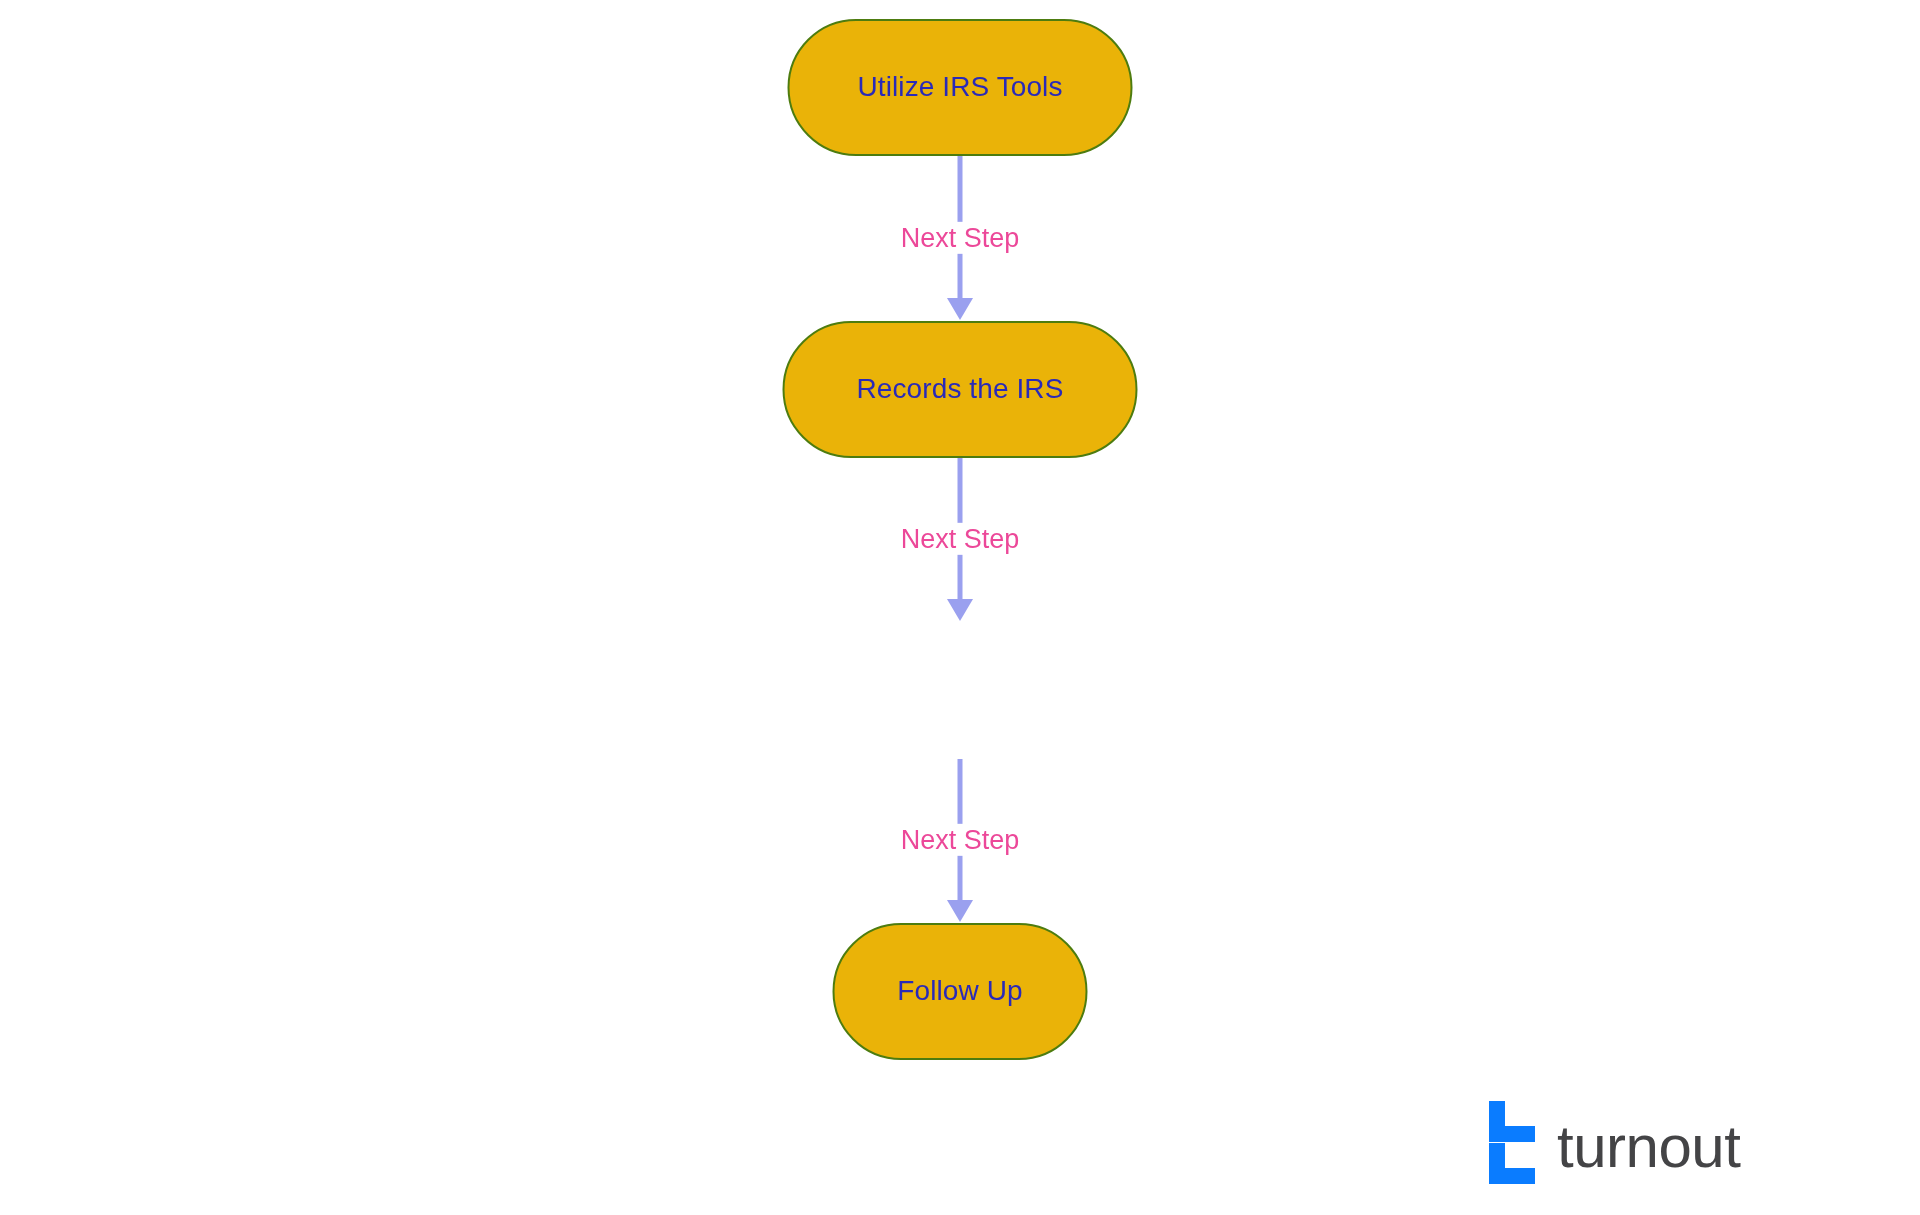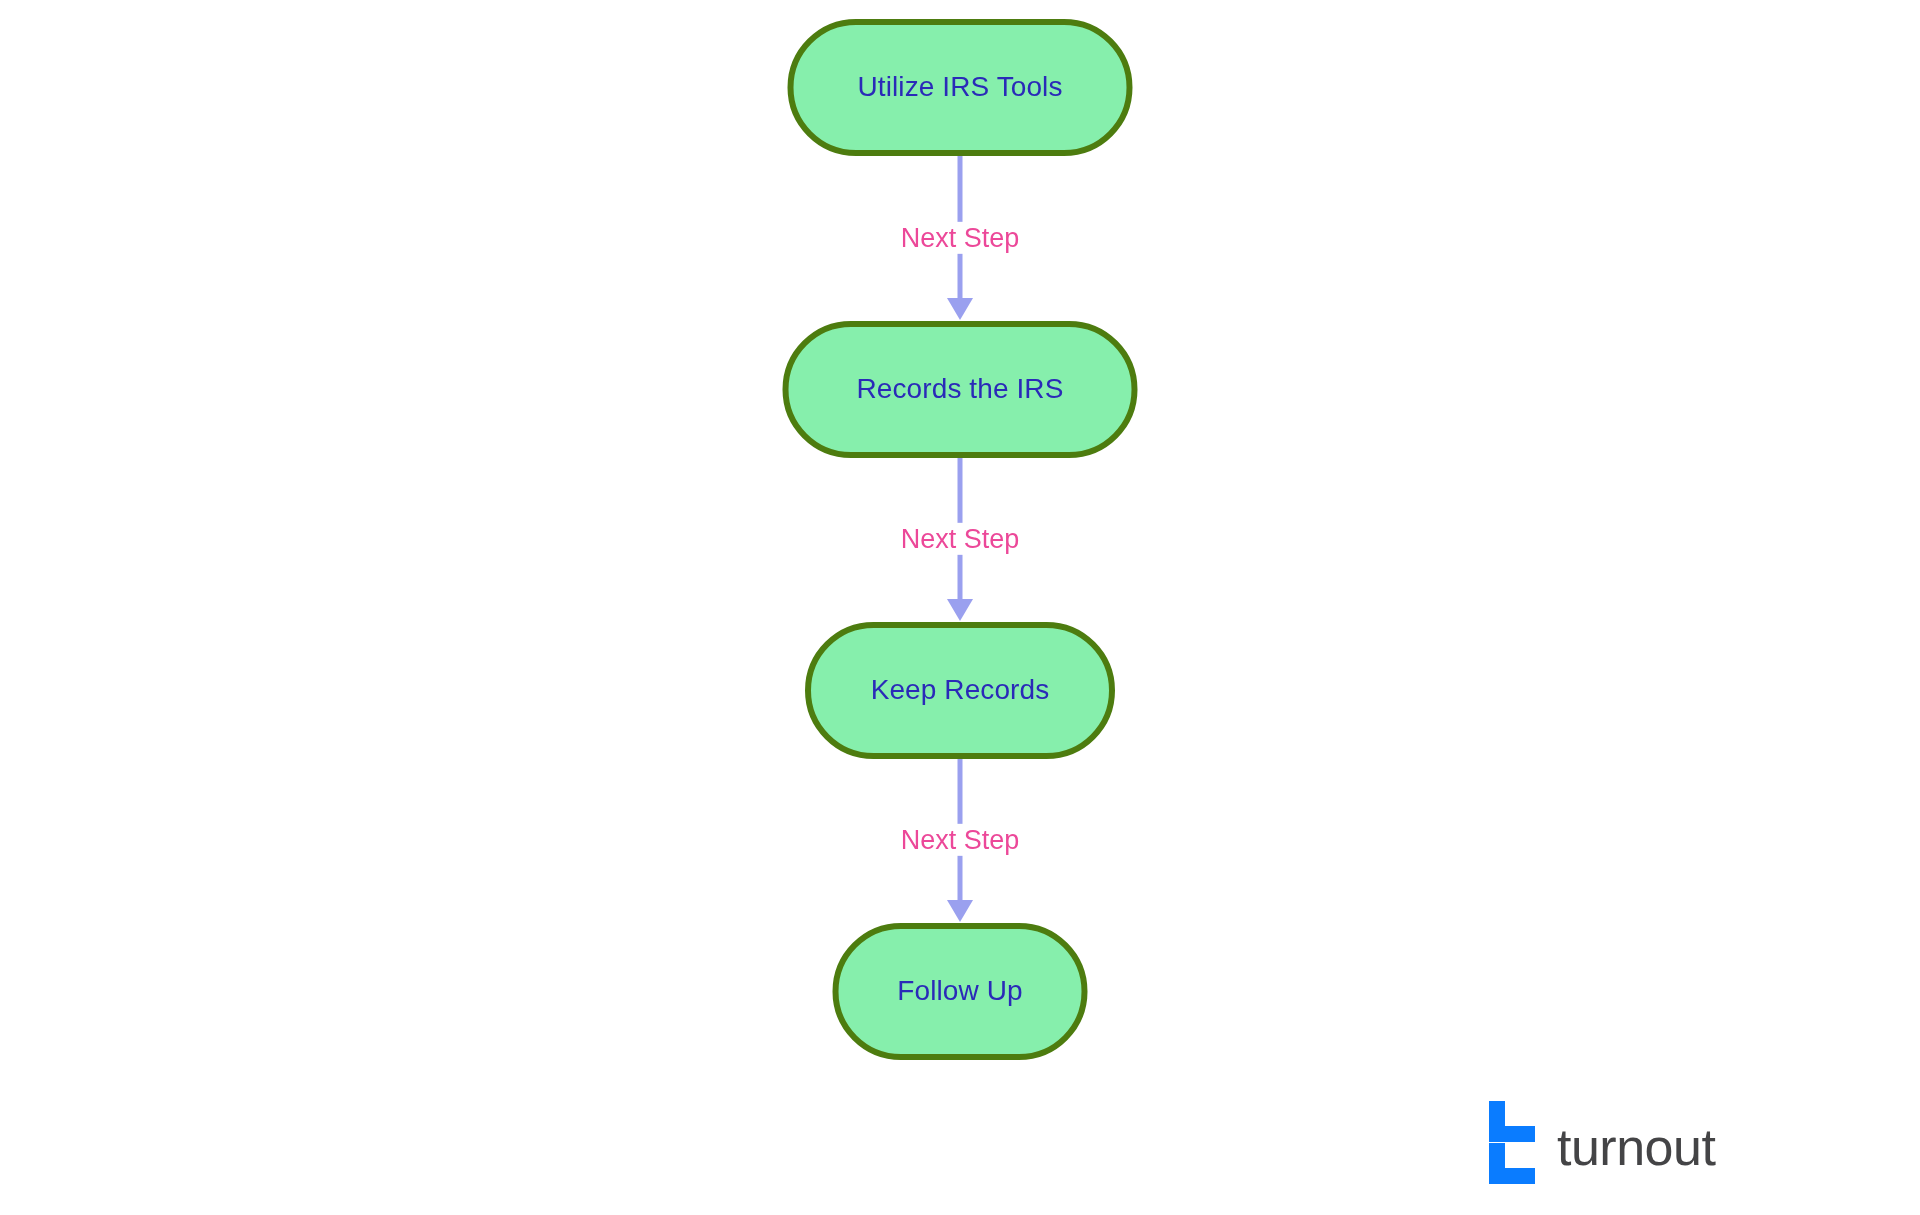--- a/index.html
+++ b/index.html
@@ -22,22 +22,22 @@
     inset: 0;
   }
 
   
   .node {
     position: absolute;
     box-sizing: border-box;
     display: flex;
     align-items: center;
     justify-content: center;
-    background: #86efac;
-    border: 6px solid #4d7c0f;
+    background: #eab308;
+    border: 2px solid #4d7c0f;
     border-radius: 999px;
     transform: translateX(-50%);
     z-index: 3;
   }
   .node-label {
     font-size: 28px;
     line-height: 1;
     color: #2a2ab8;
     letter-spacing: 0.1px;
     white-space: nowrap;
@@ -83,21 +83,21 @@
     align-items: center;
     gap: 22px;
     z-index: 5;
   }
   #brand-logo .logo-mark {
     display: block;
     width: 46px;
     height: 83px;
   }
   #brand-logo .logo-wordmark {
-    font-size: 52px;
+    font-size: 60px;
     line-height: 1;
     color: #444446;
     letter-spacing: -0.5px;
     font-weight: 400;
     position: relative;
     top: 4px;
   }
 </style>
 </head>
 <body style="background: rgb(255, 255, 255);">
@@ -113,23 +113,20 @@
   <div class="edge-label" id="edge-label-0" style="left: 960px; top: 238px;">Next Step</div>
 
   <div class="node" id="node-1" style="left: 960px; top: 320.5px; width: 355px; height: 137px;">
     <span class="node-label">Records the IRS</span>
   </div>
 
   <div class="edge-line" id="edge-line-1" style="left: 960px; top: 458px; height: 141px;"></div>
   <div class="edge-arrow" id="edge-arrow-1" style="left: 960px; top: 599px;"></div>
   <div class="edge-label" id="edge-label-1" style="left: 960px; top: 539px;">Next Step</div>
 
-  <div class="node" id="node-2" style="left: 960px; top: 621.5px; width: 310px; height: 137px;">
-    <span class="node-label">Keep Records</span>
-  </div>
 
   <div class="edge-line" id="edge-line-2" style="left: 960px; top: 759px; height: 141px;"></div>
   <div class="edge-arrow" id="edge-arrow-2" style="left: 960px; top: 900px;"></div>
   <div class="edge-label" id="edge-label-2" style="left: 960px; top: 840px;">Next Step</div>
 
   <div class="node" id="node-3" style="left: 960px; top: 922.5px; width: 255px; height: 137px; align-items: center;">
     <span class="node-label">Follow Up</span>
   </div>
 
 </div>

